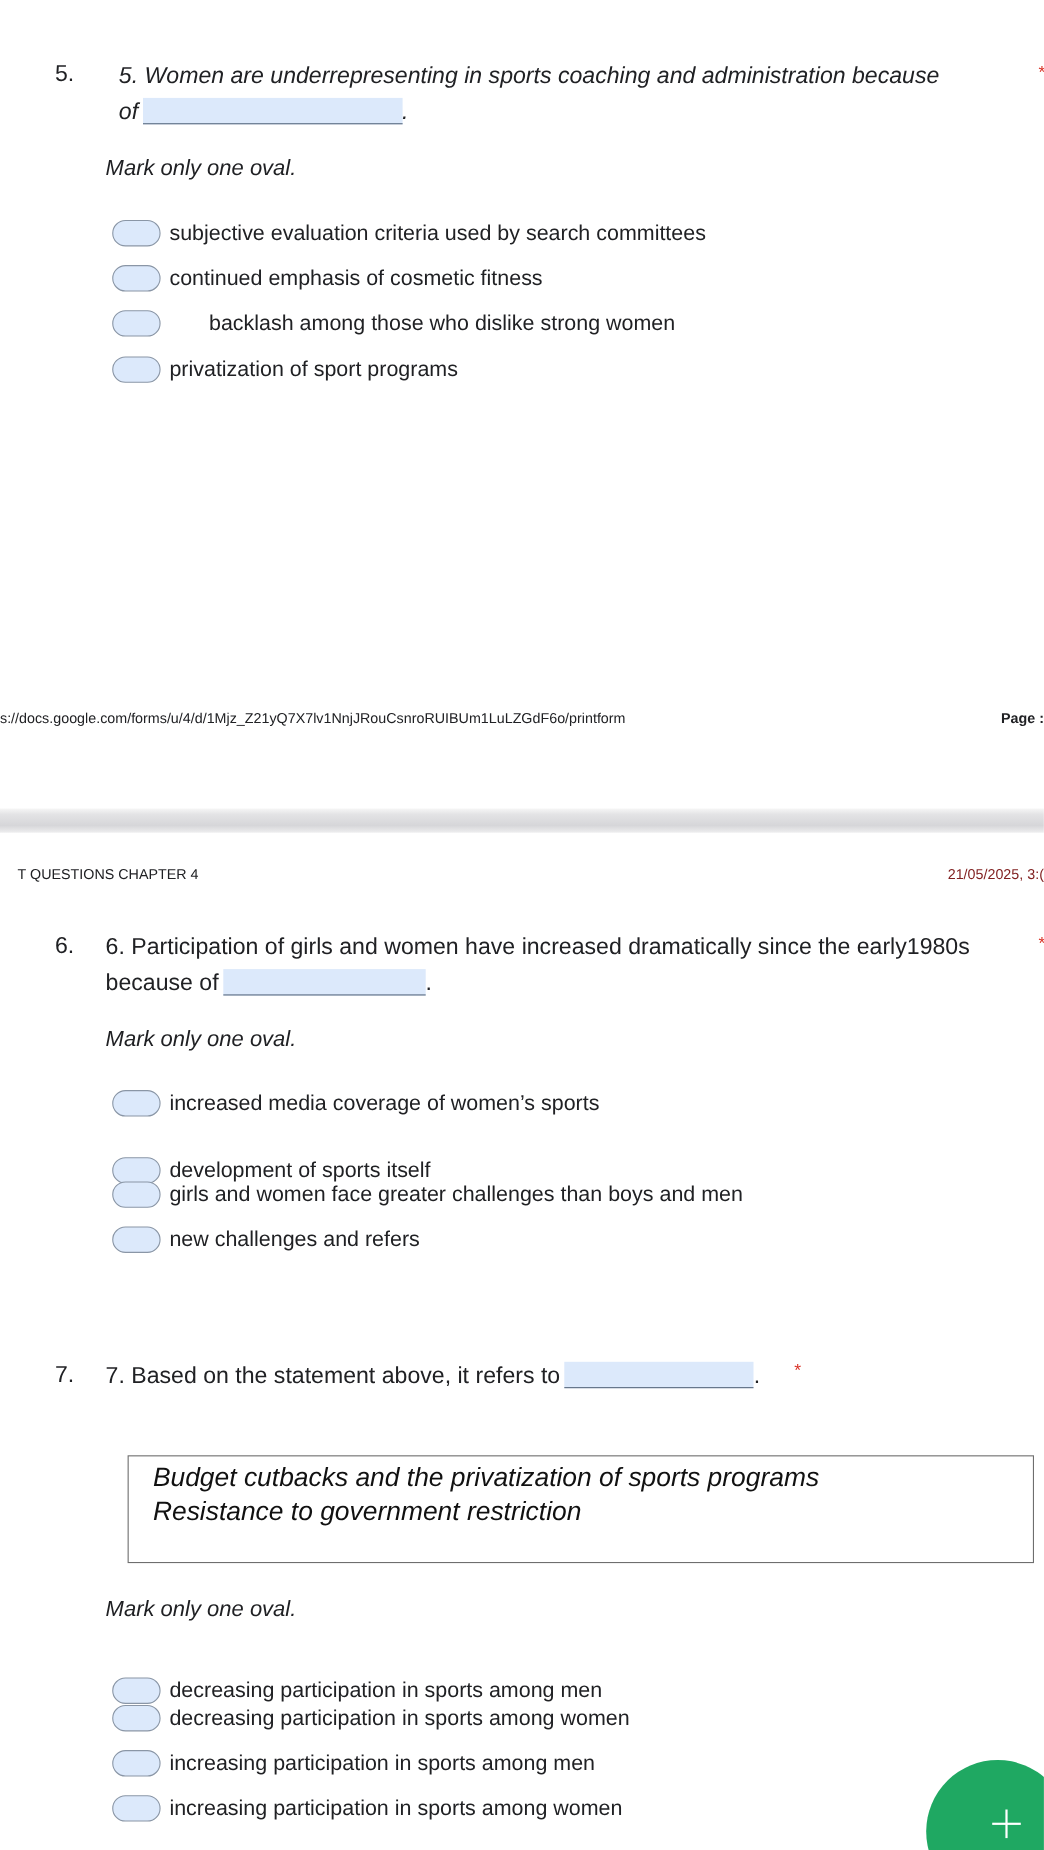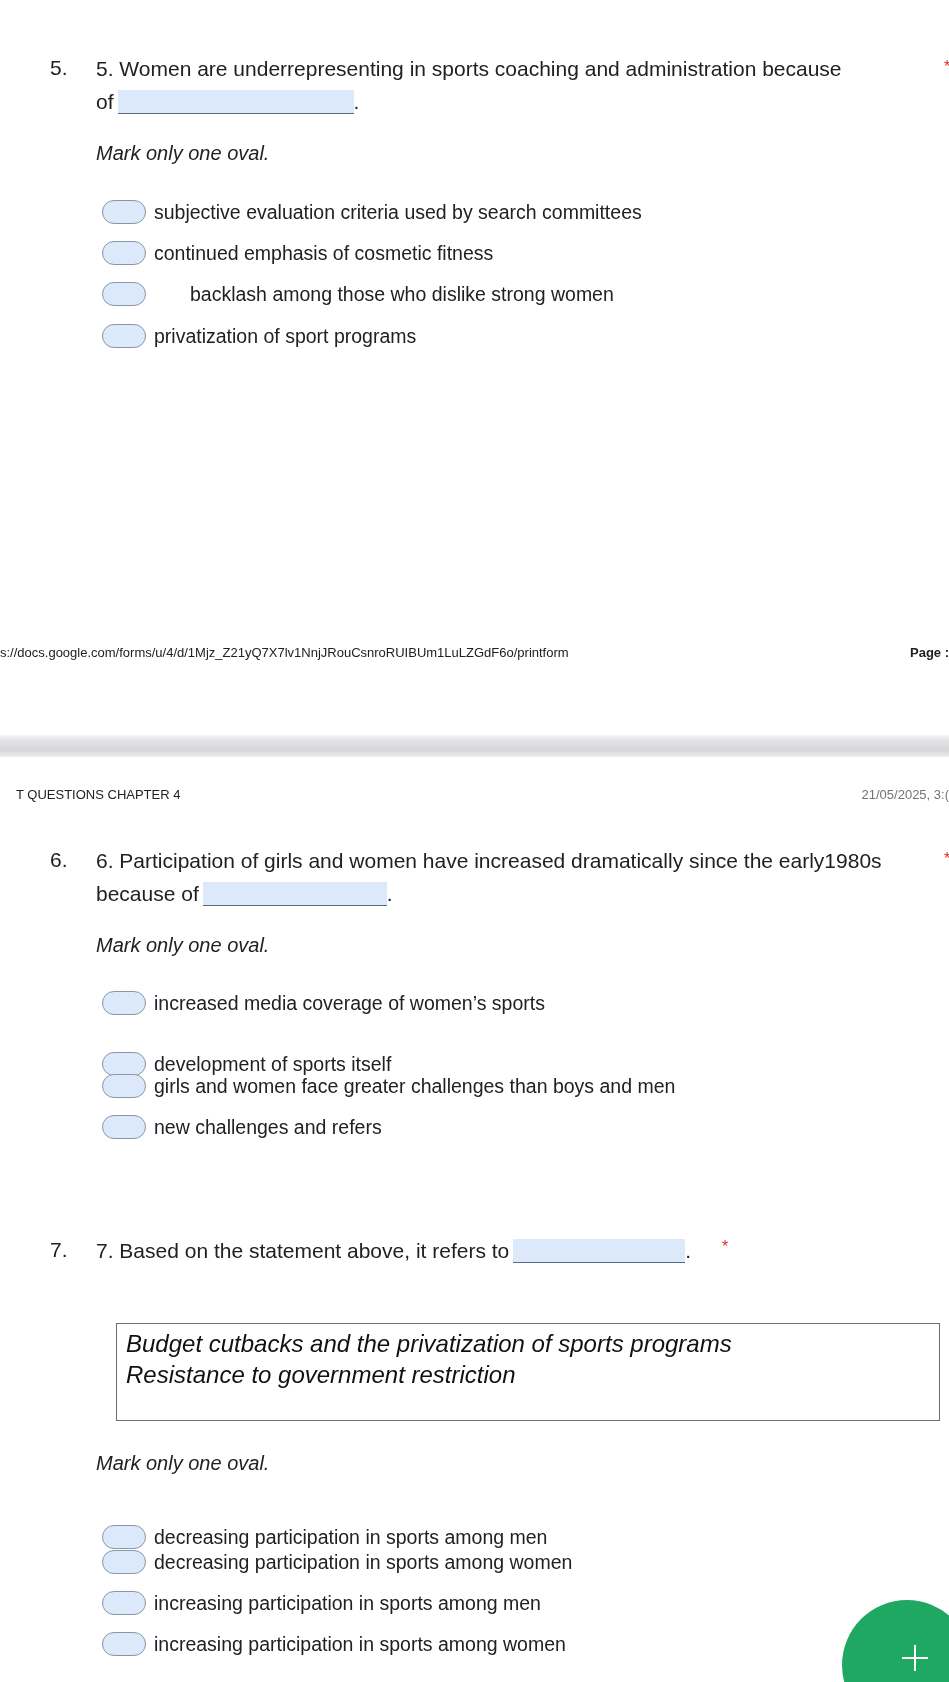--- a/index.html
+++ b/index.html
@@ -23,43 +23,43 @@
   .opt-label { font-size: 19.5px; color: #202124; white-space: nowrap; }
 
   .footer-url { position: absolute; left: 0; top: 645px; font-size: 13px; color: #202124; }
   .footer-page { position: absolute; right: 0; top: 645px; font-size: 13px; color: #202124; font-weight: bold; }
 
   .page-gap {
     position: absolute; left: 0; top: 735px; width: 949px; height: 22px;
     background: linear-gradient(#f6f6f6 0%, #e3e3e5 25%, #d6d6d9 70%, #eeeeef 100%);
   }
   .header-title { position: absolute; left: 0; top: 787px; font-size: 13px; color: #202124; padding-left: 16px; }
-  .header-date { position: absolute; right: 0; top: 787px; font-size: 13px; color: #737373; }
+  .header-date { position: absolute; right: 0; top: 787px; font-size: 13px; color: #7f1d1d; }
 
   .statement-box {
     position: absolute; left: 116px; top: 1323px; width: 824px; height: 98px;
-    border: 1.5px solid #6e6e6e; padding: 4px 9px;
+    border: 1.5px solid #6e6e6e; padding: 4px 22px;
   }
   .statement-line { font-size: 24px; font-style: italic; line-height: 31px; color: #111; }
 
   .fab {
     position: absolute; left: 842px; top: 1600px; width: 130px; height: 130px;
     border-radius: 50%; background: #1fa862;
   }
   .fab-icon { position: absolute; left: 902px; top: 1645px; width: 26px; height: 26px; }
   .fab-icon::before, .fab-icon::after { content: ""; position: absolute; background: #fff; }
   .fab-icon::before { left: 12px; top: 0; width: 2px; height: 26px; }
   .fab-icon::after { left: 0; top: 12px; width: 26px; height: 2px; }
 </style>
 </head>
 <body>
 
 <div>
   <span class="q-num" style="left:50px; top:56px;">5.</span>
-  <div class="q-text" style="left:96px; top:52px; width:800px;">
+  <div class="q-text" style="left:108px; top:52px; width:800px;font-style:italic;">
     <div>5. Women are underrepresenting in sports coaching and administration because</div>
     <div>
       <span>of</span><span class="blank" style="width:236px;"></span><span>.</span>
     </div>
   </div>
   <span class="req" style="left:944px; top:58px;">*</span>
   <div class="mark" style="top:142px;">Mark only one oval.</div>
 
   <div class="option" style="top:197px;">
     <span class="oval"></span>

